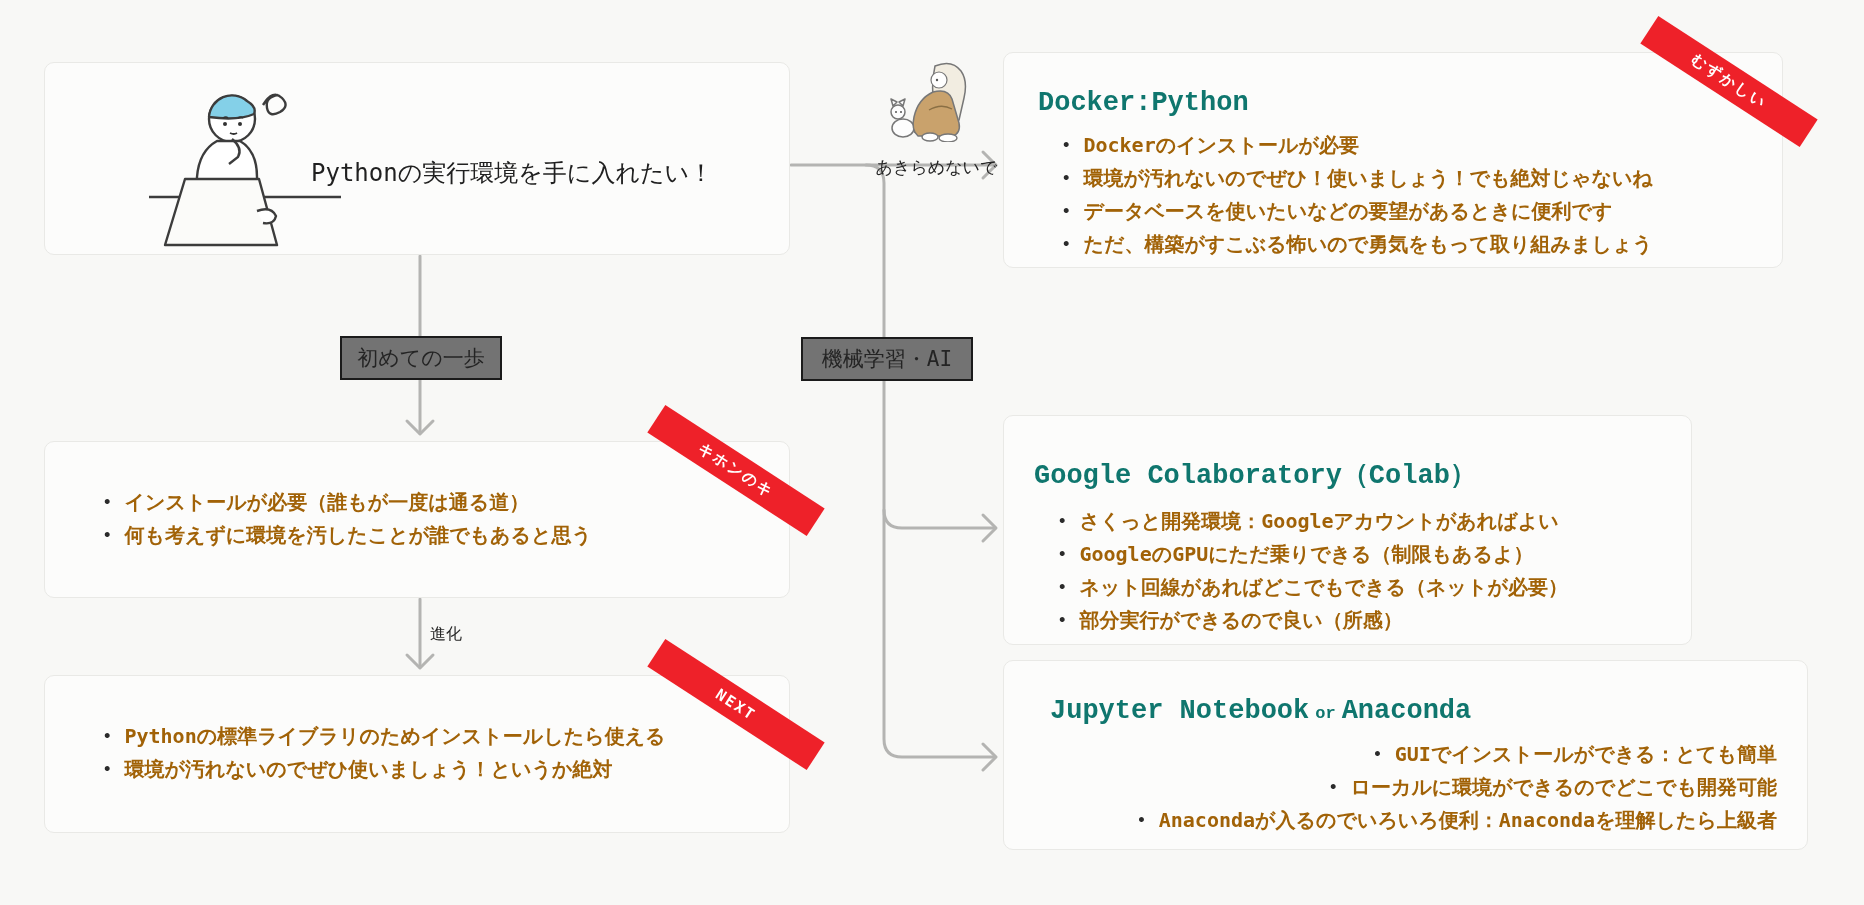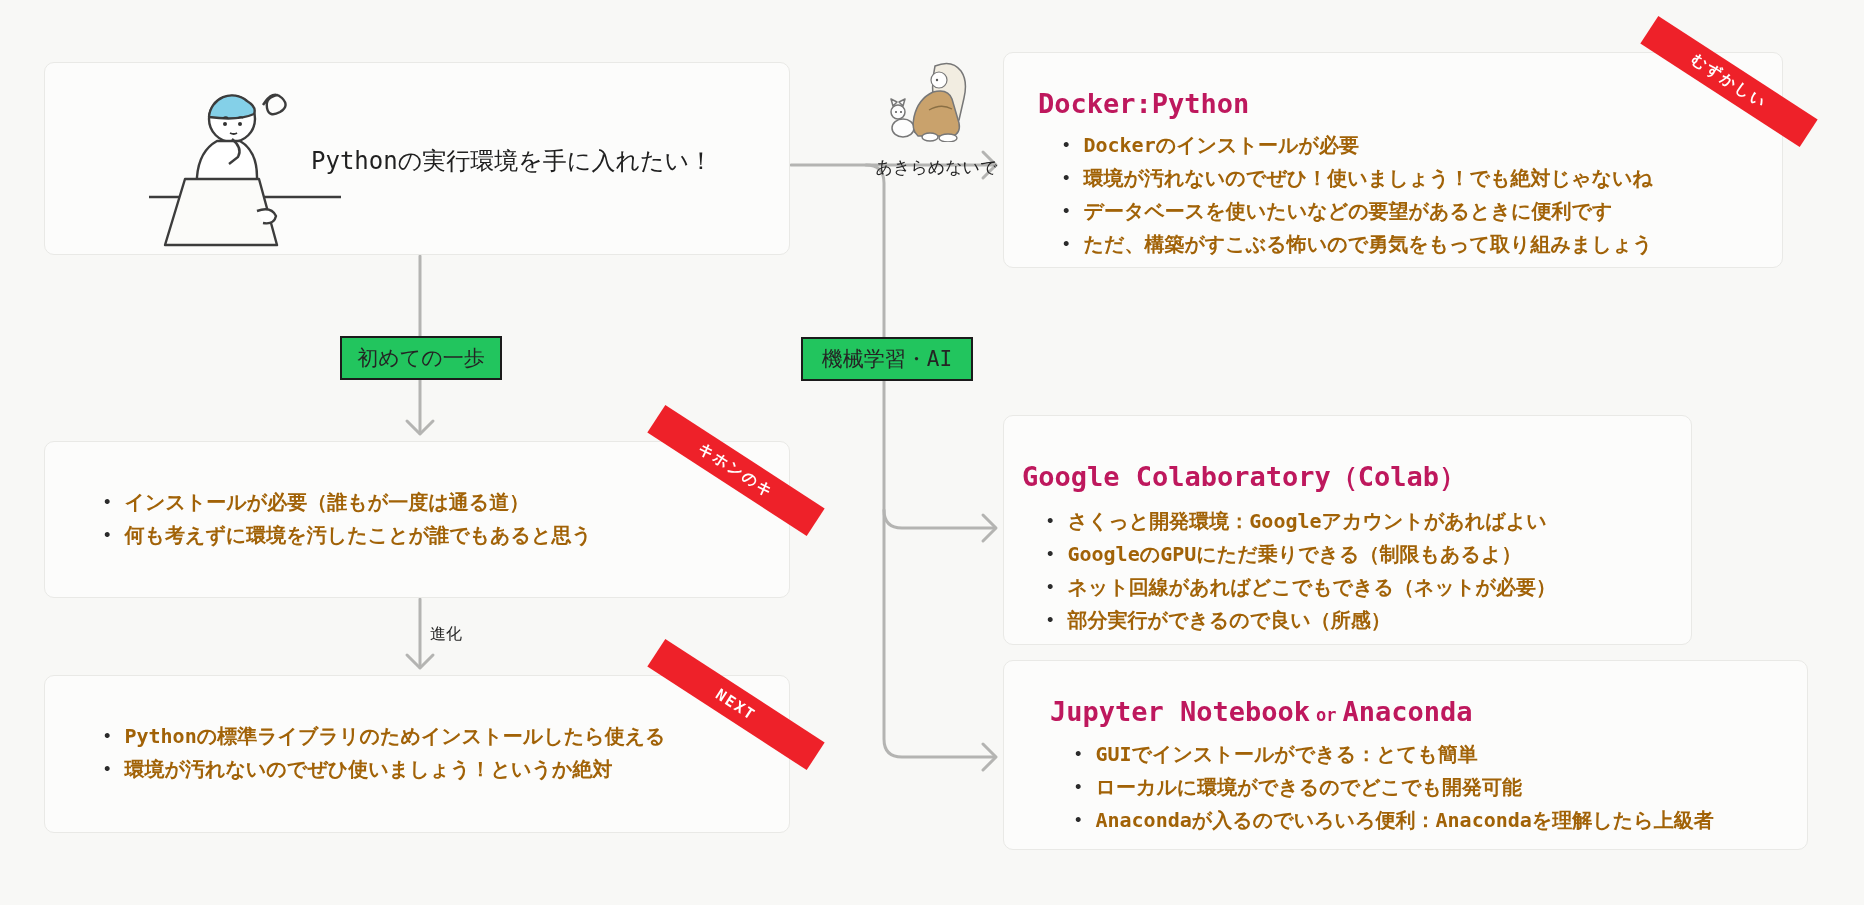--- a/index.html
+++ b/index.html
@@ -14,43 +14,43 @@
     color:var(--text);
   }
   #stage{position:relative;width:1864px;height:905px;overflow:hidden;background:var(--page-bg);}
   #wires{position:absolute;left:0;top:0;z-index:1;pointer-events:none;}
   #wires path{stroke:var(--arrow-gray);stroke-width:3;fill:none;stroke-linecap:round;stroke-linejoin:round;}
   .card{
     position:absolute;z-index:2;box-sizing:border-box;
     background:var(--card-bg);border:1px solid var(--card-border);border-radius:10px;
   }
   .card-title{
-    display:block;font-weight:bold;font-size:27px;line-height:1.1;color:#be185d;
-    letter-spacing:0px;white-space:nowrap;
+    display:block;font-weight:bold;font-size:27px;line-height:1.1;color:#0f766e;
+    letter-spacing:0px;white-space:nowrap;font-family:Liberation Mono, monospace;
   }
   .title-or{font-size:17px;font-weight:bold;margin:0 6px;}
   ul.bullets{list-style:none;margin:0;padding:0 0 0 24px;}
   ul.bullets li{
     font-size:20px;line-height:33px;white-space:nowrap;color:#a16207;font-weight:bold;
   }
   ul.bullets li::before{content:"•";font-size:14px;margin-right:13px;vertical-align:2px;color:#2b2b2b;}
   .ribbon{
     position:absolute;right:-42px;top:12px;width:190px;height:33px;z-index:4;
     background:var(--ribbon-red);transform:rotate(33deg);
     display:flex;align-items:center;justify-content:center;
   }
   .ribbon span{color:#fff;font-size:15px;font-weight:bold;letter-spacing:2px;white-space:nowrap;}
   .tag{
-    position:absolute;z-index:3;box-sizing:border-box;background:#22c55e;
+    position:absolute;z-index:3;box-sizing:border-box;background:#737373;
     border:2px solid #1b1b1b;display:flex;align-items:center;justify-content:center;
     font-size:21px;white-space:nowrap;
   }
   .floating-text{position:absolute;z-index:3;white-space:nowrap;}
   .illus{position:absolute;z-index:3;}
-  .start-text{position:absolute;left:266px;top:82px;font-size:24px;white-space:nowrap;color:#202020;}
+  .start-text{position:absolute;left:266px;top:94px;font-size:24px;white-space:nowrap;color:#202020;}
 </style>
 </head>
 <body>
 
 <div id="stage">
 
   <svg id="wires" width="1864" height="905" viewBox="0 0 1864 905">
     <path d="M420 256 V433"></path>
     <path d="M407 421 L420 434 L433 421"></path>
     <path d="M420 599 V667"></path>
@@ -143,34 +143,34 @@
     </div>
     <span class="card-title">Docker:Python</span>
     <ul class="bullets" style="margin-top:10px;">
       <li>Dockerのインストールが必要</li>
       <li>環境が汚れないのでぜひ！使いましょう！でも絶対じゃないね</li>
       <li>データベースを使いたいなどの要望があるときに便利です</li>
       <li>ただ、構築がすこぶる怖いので勇気をもって取り組みましょう</li>
     </ul>
   </div>
 
-  <div class="card" style="left:1003px;top:415px;width:689px;height:230px;padding:46px 30px 0 18px;">
+  <div class="card" style="left:1003px;top:415px;width:689px;height:230px;padding:46px 30px 0 30px;">
     <span class="card-title">Google Colaboratory（Colab）</span>
     <ul class="bullets" style="margin-top:13px;">
       <li>さくっと開発環境：Googleアカウントがあればよい</li>
       <li>GoogleのGPUにただ乗りできる（制限もあるよ）</li>
       <li>ネット回線があればどこでもできる（ネットが必要）</li>
       <li>部分実行ができるので良い（所感）</li>
     </ul>
   </div>
 
   <div class="card" style="left:1003px;top:660px;width:805px;height:190px;padding:36px 30px 0 46px;">
     <span class="card-title">
       <span>Jupyter Notebook</span><span class="title-or">or</span><span>Anaconda</span>
     </span>
-    <ul class="bullets" style="margin-top:11px;">
+    <ul class="bullets" style="margin-top:11px;text-align:right;">
       <li>GUIでインストールができる：とても簡単</li>
       <li>ローカルに環境ができるのでどこでも開発可能</li>
       <li>Anacondaが入るのでいろいろ便利：Anacondaを理解したら上級者</li>
     </ul>
   </div>
 
 </div>
 
 </body></html>

